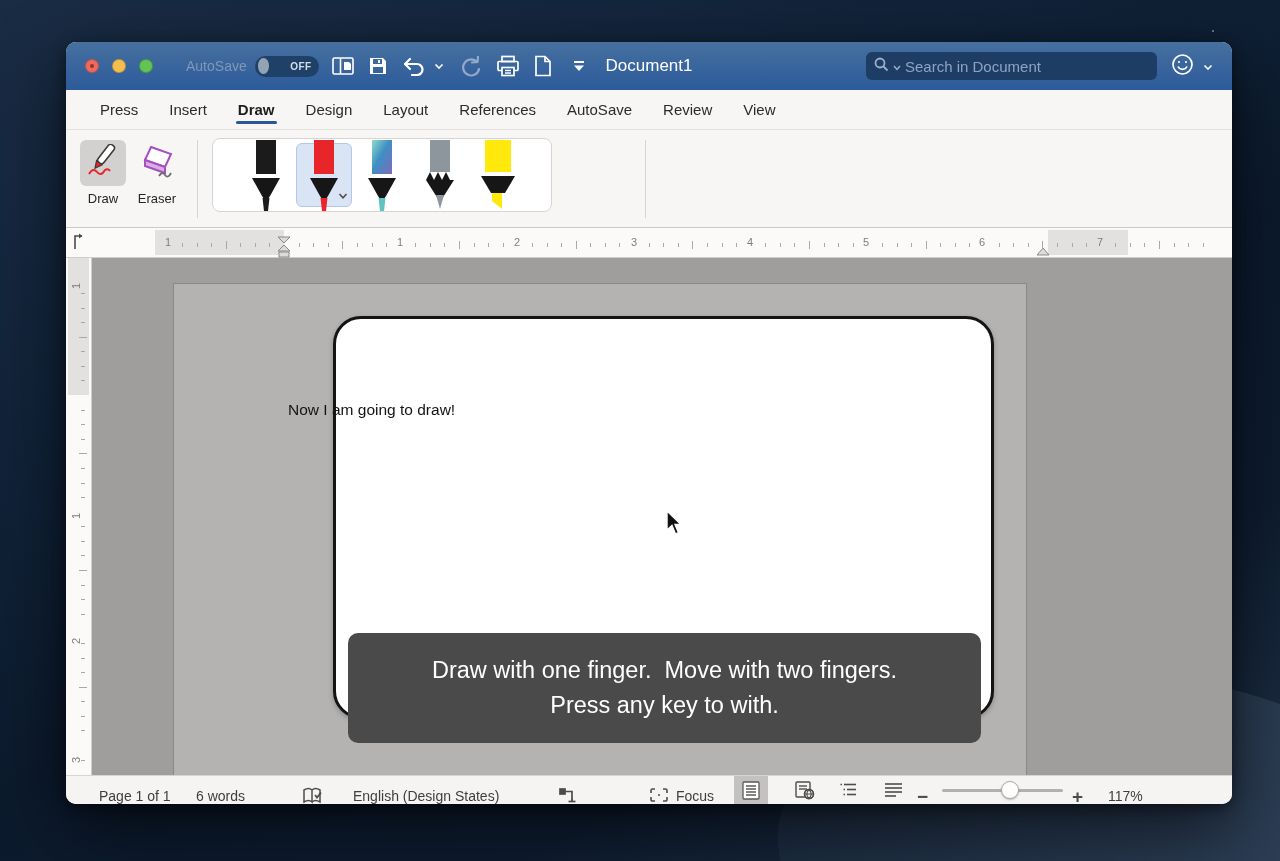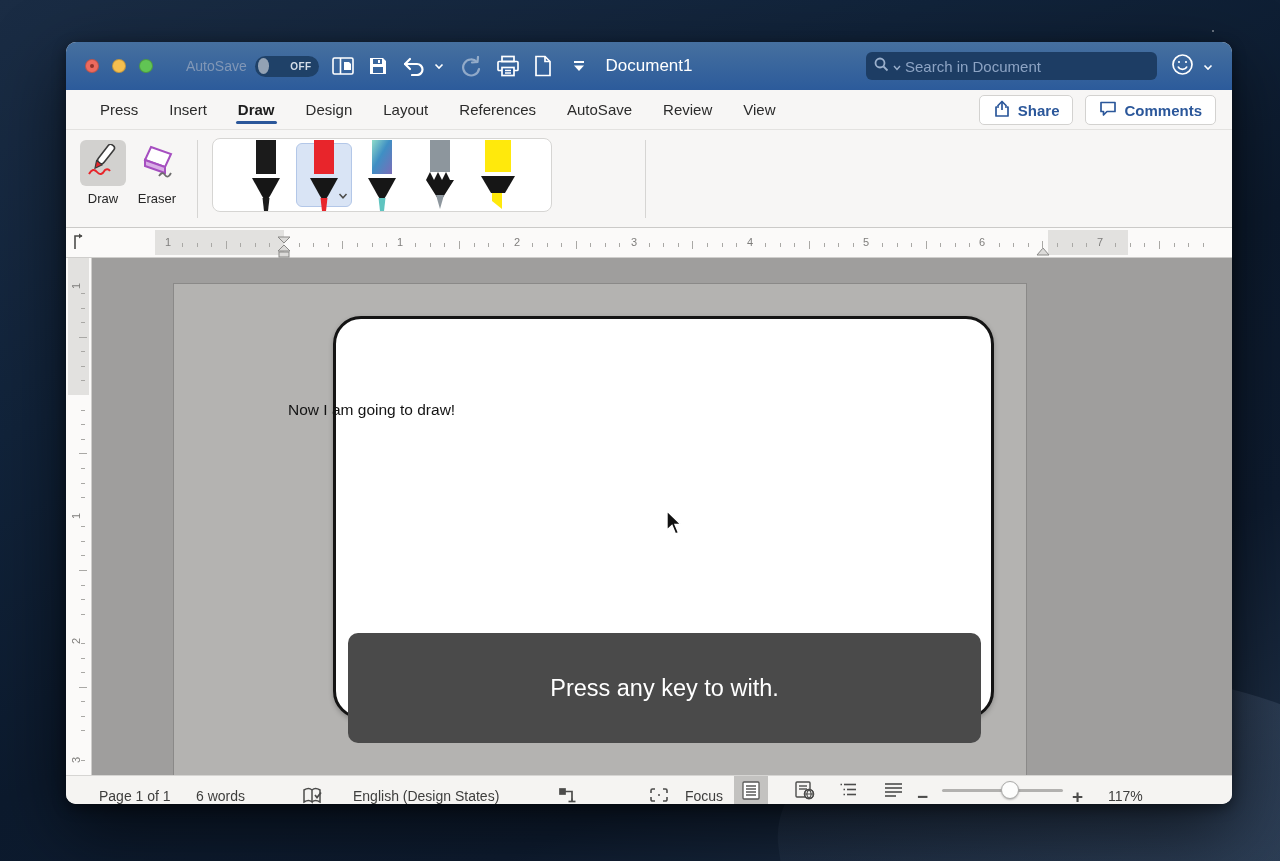--- a/index.html
+++ b/index.html
@@ -197,36 +197,20 @@
         <div class="tab">Press</div>
         <div class="tab">Insert</div>
         <div class="tab active">Draw</div>
         <div class="tab">Design</div>
         <div class="tab">Layout</div>
         <div class="tab">References</div>
         <div class="tab">AutoSave</div>
         <div class="tab">Review</div>
         <div class="tab">View</div>
       </div>
-    <div class="tab-actions">
-      <div class="pill-btn">
-        <span><svg width="18" height="17" viewBox="0 0 18 17" fill="none" stroke="#2b579a" stroke-width="1.7" stroke-linejoin="round">
-              <path d="M6 7 H3 v9 h12 V7 h-3"></path>
-              <path d="M6.5 6 L11 1.5 L15.5 6" transform="translate(-2,0)"></path>
-              <line x1="9" y1="1.5" x2="9" y2="10"></line>
-            </svg></span>
-        <span>Share</span>
-      </div>
-      <div class="pill-btn">
-        <span><svg width="18" height="17" viewBox="0 0 18 17" fill="none" stroke="#2b579a" stroke-width="1.7" stroke-linejoin="round">
-              <path d="M2 2.5 h14 v9 h-8 l-3.5 3.5 v-3.5 H2 z"></path>
-            </svg></span>
-        <span>Comments</span>
-      </div>
-    </div>
   </div>
 
   <div class="ribbon">
     <div class="tool" style="left:12px">
       <div class="tool-icon selected">
         <svg width="38" height="38" viewBox="0 0 38 38">
             <g transform="rotate(38 19 14)">
               <rect x="15.5" y="-2" width="7" height="22" rx="3" fill="#fff" stroke="#3c3c3c" stroke-width="1.6"></rect>
               <polygon points="15.5,20 22.5,20 19,27" fill="#e8252b" stroke="#3c3c3c" stroke-width="1.2"></polygon>
             </g>
@@ -423,20 +407,21 @@
         <i class="tick min" style="top: 501.6px;"></i>
         <span class="rvnum" style="top: 22px;">1</span>
         <span class="rvnum" style="top: 252px;">1</span>
         <span class="rvnum" style="top: 377px;">2</span>
         <span class="rvnum" style="top: 496px;">3</span>
       </div>
     <div class="page">
       <div class="ink-canvas"></div>
       <div class="doc-text">Now I am going to draw!</div>
       <div class="ink-overlay">
+        <span class="l1">Draw with one finger.  Move with two fingers.</span>
         <span class="l2">Press any key to with.</span>
       </div>
       <span class="cursor"><svg width="22" height="26" viewBox="0 0 22 26">
             <polygon points="4,1 4,20 9,15.5 12.5,24 15.5,22.7 12,14.5 18,14.5" fill="#111" stroke="#fff" stroke-width="1.4"></polygon>
           </svg></span>
     </div>
   </div>
 
   <div class="statusbar">
     <span class="sb" style="left:33px">Page 1 of 1</span>
@@ -450,21 +435,21 @@
       </span>
     <span class="sb" style="left:287px">English (Design States)</span>
     <span class="sb" style="left:492px">
         <svg width="20" height="19" viewBox="0 0 20 19" fill="none" stroke="#4c4c4b" stroke-width="1.7">
           <rect x="2" y="2" width="5" height="5" fill="#4c4c4b"></rect>
           <path d="M7 4.5 h7 v10"></path>
           <path d="M10.5 14.5 h7"></path>
           <path d="M14 14.5 v-3" stroke-width="1.2"></path>
         </svg>
       </span>
-    <span class="sb" style="left:583px; gap:16px">
+    <span class="sb" style="left:583px; gap:7px">
       <span><svg width="20" height="16" viewBox="0 0 20 16" fill="none" stroke="#4c4c4b" stroke-width="1.6">
             <path d="M6 2 H3.5 a1.5 1.5 0 0 0 -1.5 1.5 V6"></path>
             <path d="M14 2 h2.5 a1.5 1.5 0 0 1 1.5 1.5 V6"></path>
             <path d="M6 14 H3.5 a1.5 1.5 0 0 1 -1.5 -1.5 V10"></path>
             <path d="M14 14 h2.5 a1.5 1.5 0 0 0 1.5 -1.5 V10"></path>
             <circle cx="10" cy="8" r="1" fill="#4c4c4b" stroke="none"></circle>
           </svg></span>
       <span>Focus</span>
     </span>
     <span class="viewbtn selected" style="left:668px">

